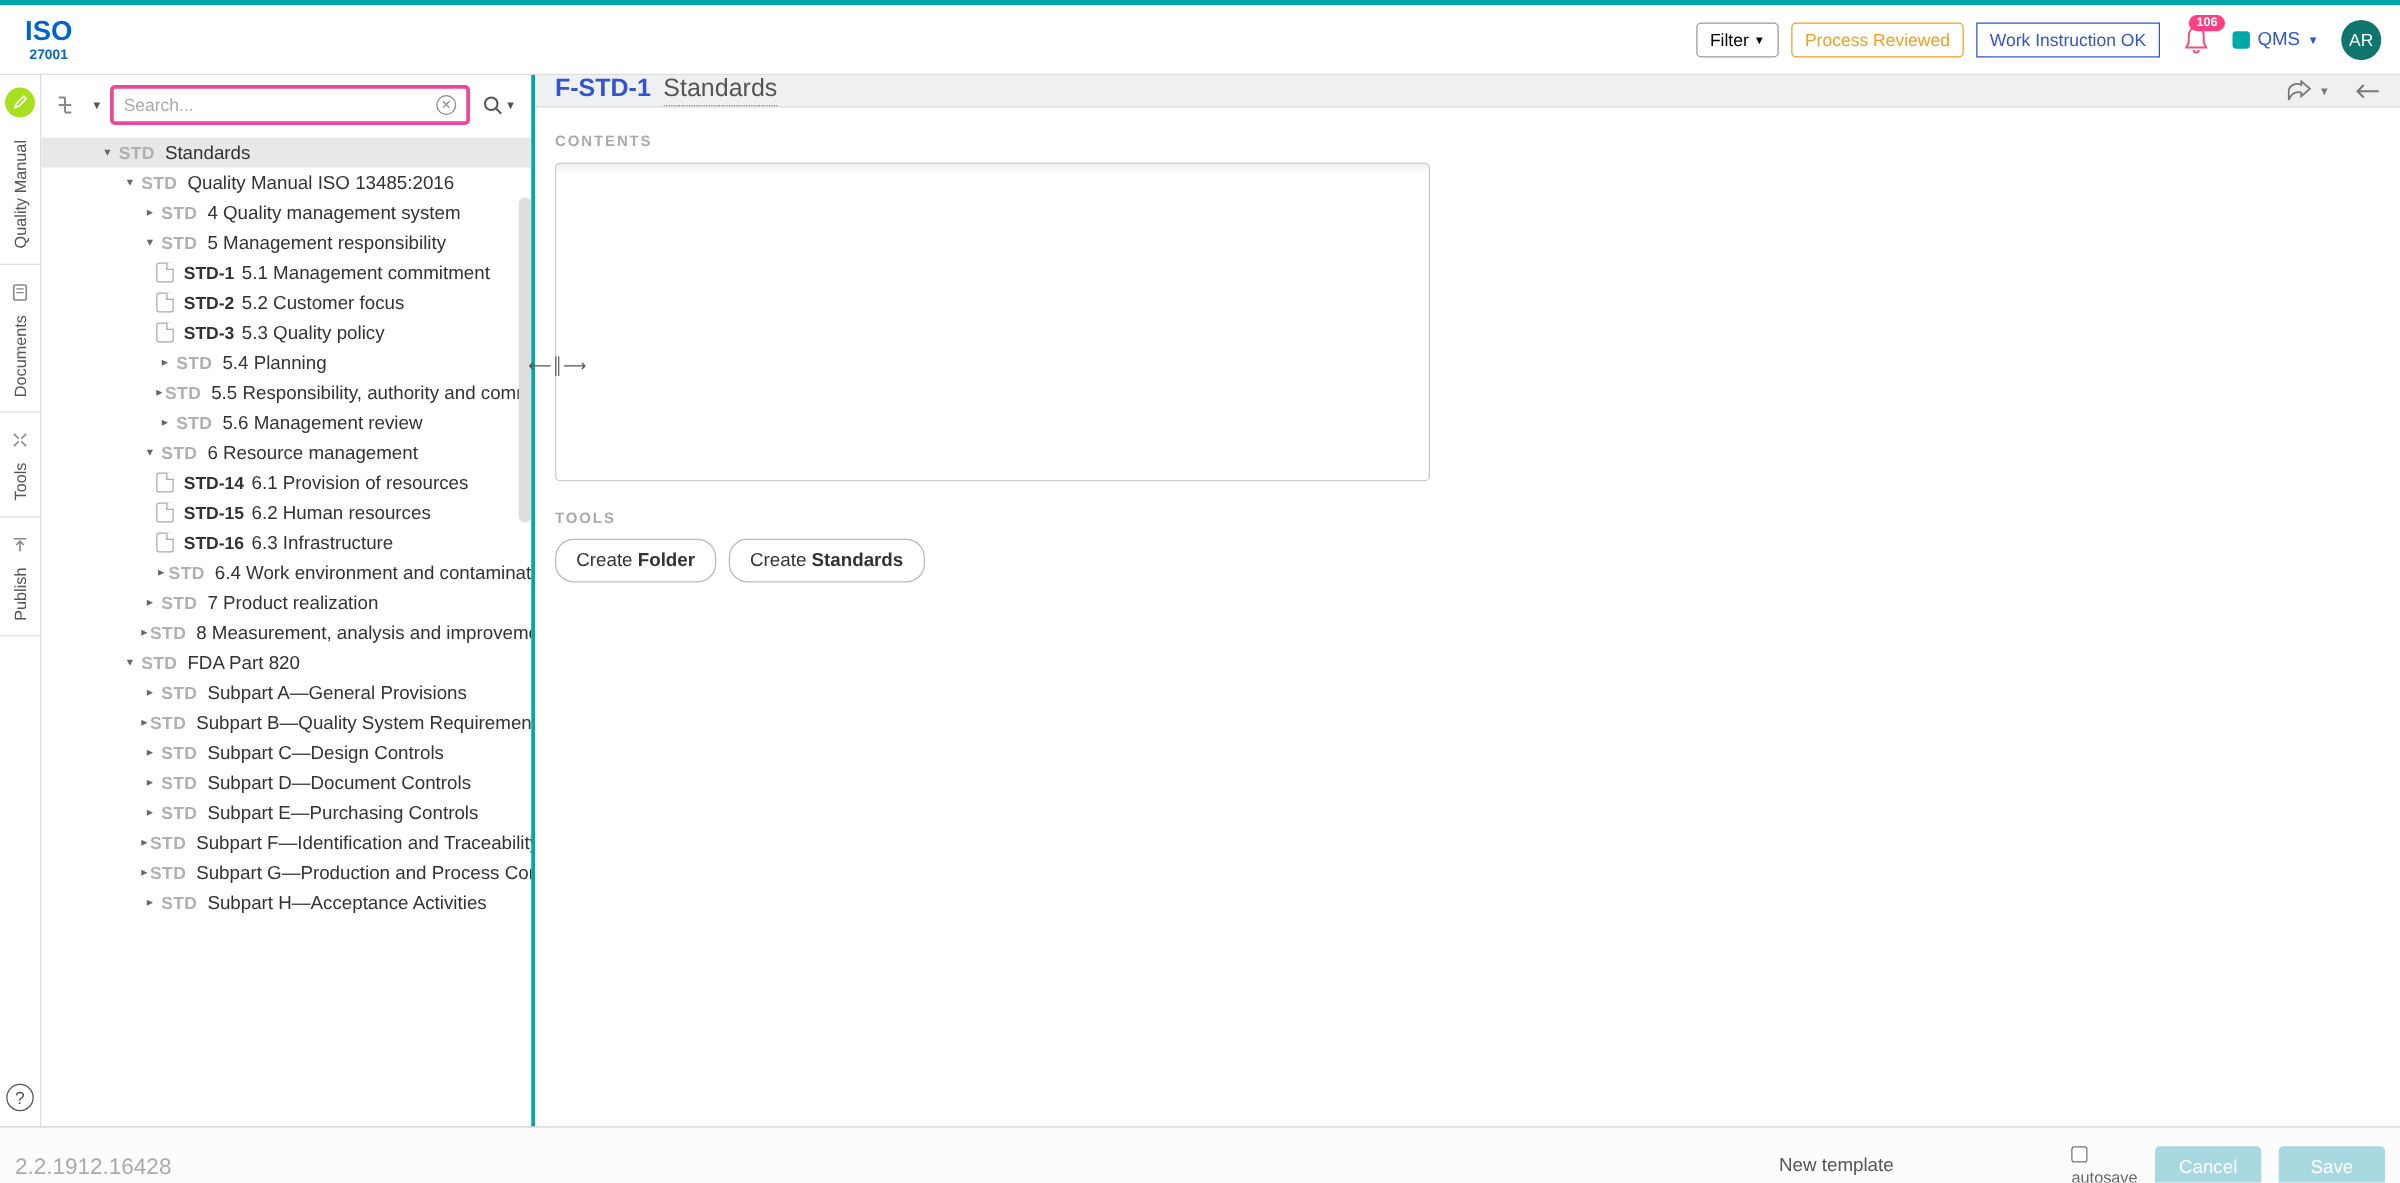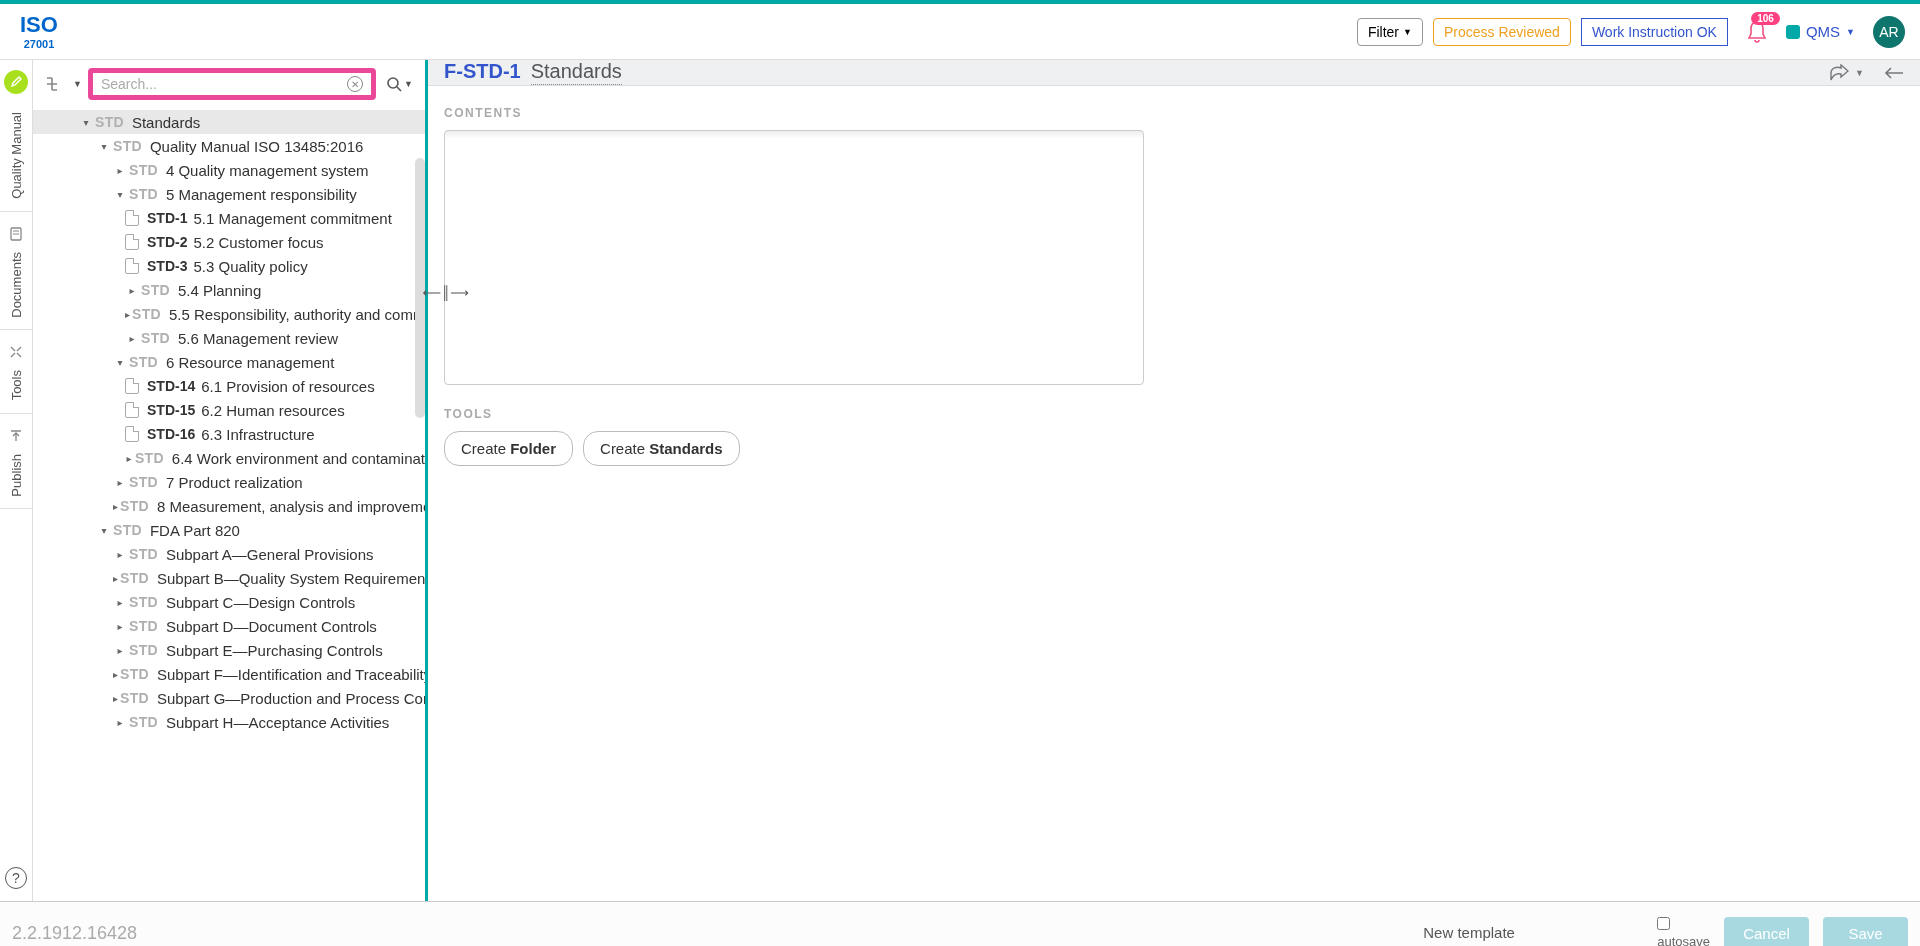--- a/index.html
+++ b/index.html
@@ -30,21 +30,21 @@
   .rail-section { display: flex; flex-direction: column; align-items: center; padding: 12px 0; border-bottom: 1px solid #e0e0e0; width: 100%; gap: 8px; }
   .rail-section:last-of-type { border-bottom: none; }
   .rail-icon-btn { width: 20px; height: 20px; display: flex; align-items: center; justify-content: center; cursor: pointer; color: #888; }
   .rail-label { writing-mode: vertical-rl; transform: rotate(180deg); font-size: 13px; color: #555; cursor: pointer; white-space: nowrap; }
   .rail-circle { width: 24px; height: 24px; border-radius: 50%; background: #a8e020; display: flex; align-items: center; justify-content: center; margin-bottom: 6px; }
   .rail-help { position: absolute; bottom: 12px; width: 22px; height: 22px; border: 1.5px solid #555; border-radius: 50%; display: flex; align-items: center; justify-content: center; font-size: 14px; color: #555; cursor:pointer; }
   
   .sidebar { width: 395px; border-right: 3px solid #00a8a8; display: flex; flex-direction: column; position: relative; }
   .sidebar-top { display: flex; align-items: center; padding: 8px 8px; gap: 6px; }
   .tree-btn { width: 26px; height: 26px; display: flex; align-items: center; justify-content: center; color: #888; cursor: pointer; }
-  .search-wrap { flex: 1; display: flex; align-items: center; border: 5px solid #ec4899; border-radius: 4px; height: 32px; padding: 0 8px; gap: 6px; }
+  .search-wrap { flex: 1; display: flex; align-items: center; border: 3px solid #ec4899; border-radius: 4px; height: 32px; padding: 0 8px; gap: 6px; }
   .search-input { flex: 1; border: none; outline: none; font-size: 14px; color: #333; background: transparent; }
   .search-input::placeholder { color: #aaa; }
   .clear-x { width: 16px; height: 16px; border: 1.5px solid #888; border-radius: 50%; display:flex; align-items:center; justify-content:center; font-size:10px; color:#888; cursor:pointer; }
   .search-mag { display:flex; align-items:center; gap:2px; cursor:pointer; color:#555; padding:0 4px;}
   
   .tree { flex: 1; overflow-y: auto; overflow-x: hidden; padding: 2px 0; position: relative; }
   .tree-row { display: flex; align-items: center; height: 24px; white-space: nowrap; cursor: pointer; font-size: 15px; }
   .tree-row.selected { background: #e8e8e8; }
   .arrow { width: 14px; display: inline-flex; justify-content: center; color: #666; font-size: 10px; margin-right: 2px; }
   .tag-std { color: #b0b0b0; font-weight: bold; margin-right: 8px; font-size: 14px; letter-spacing: 0.3px; }

